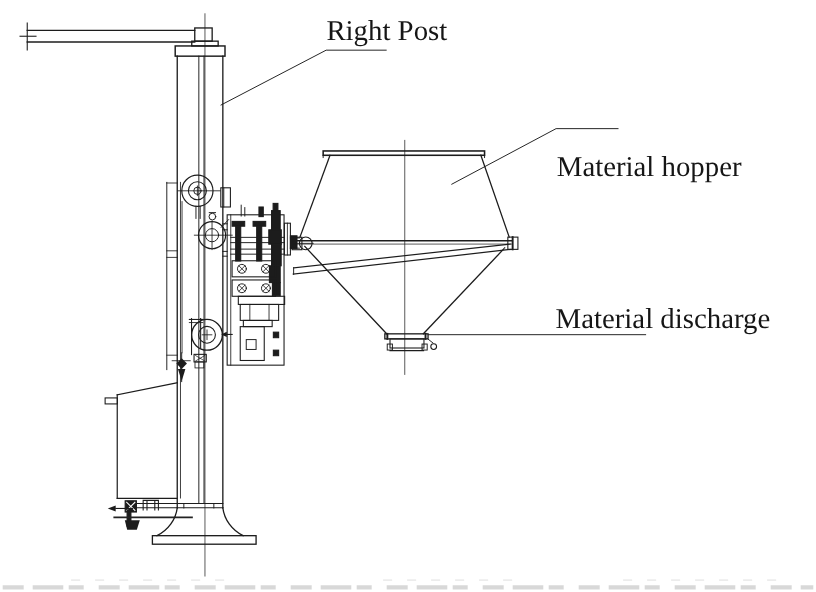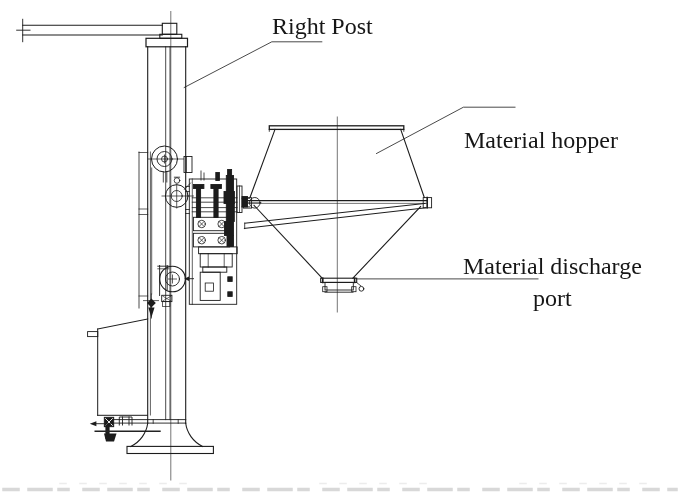--- a/index.html
+++ b/index.html
@@ -249,16 +249,15 @@
     <path d="M60,483.5 H200 M320,483.5 H430 M520,483.5 H660" stroke-width="1.5" stroke-dasharray="6 14" opacity="0.5"></path>
   </g>
 </svg>
 
   <div class="diagram-label" style="left:272px; top:10px;">Right Post</div>
 
   <div class="diagram-label" style="left:464px; top:80px;margin-top:44px;">Material hopper</div>
 
   <div class="diagram-label" style="left:463px; top:250px;font-family:Liberation Serif, serif;">
     <span class="line">Material discharge</span>
-    <span class="line">port</span>
   </div>
 
 </div>
 
 </body></html>

